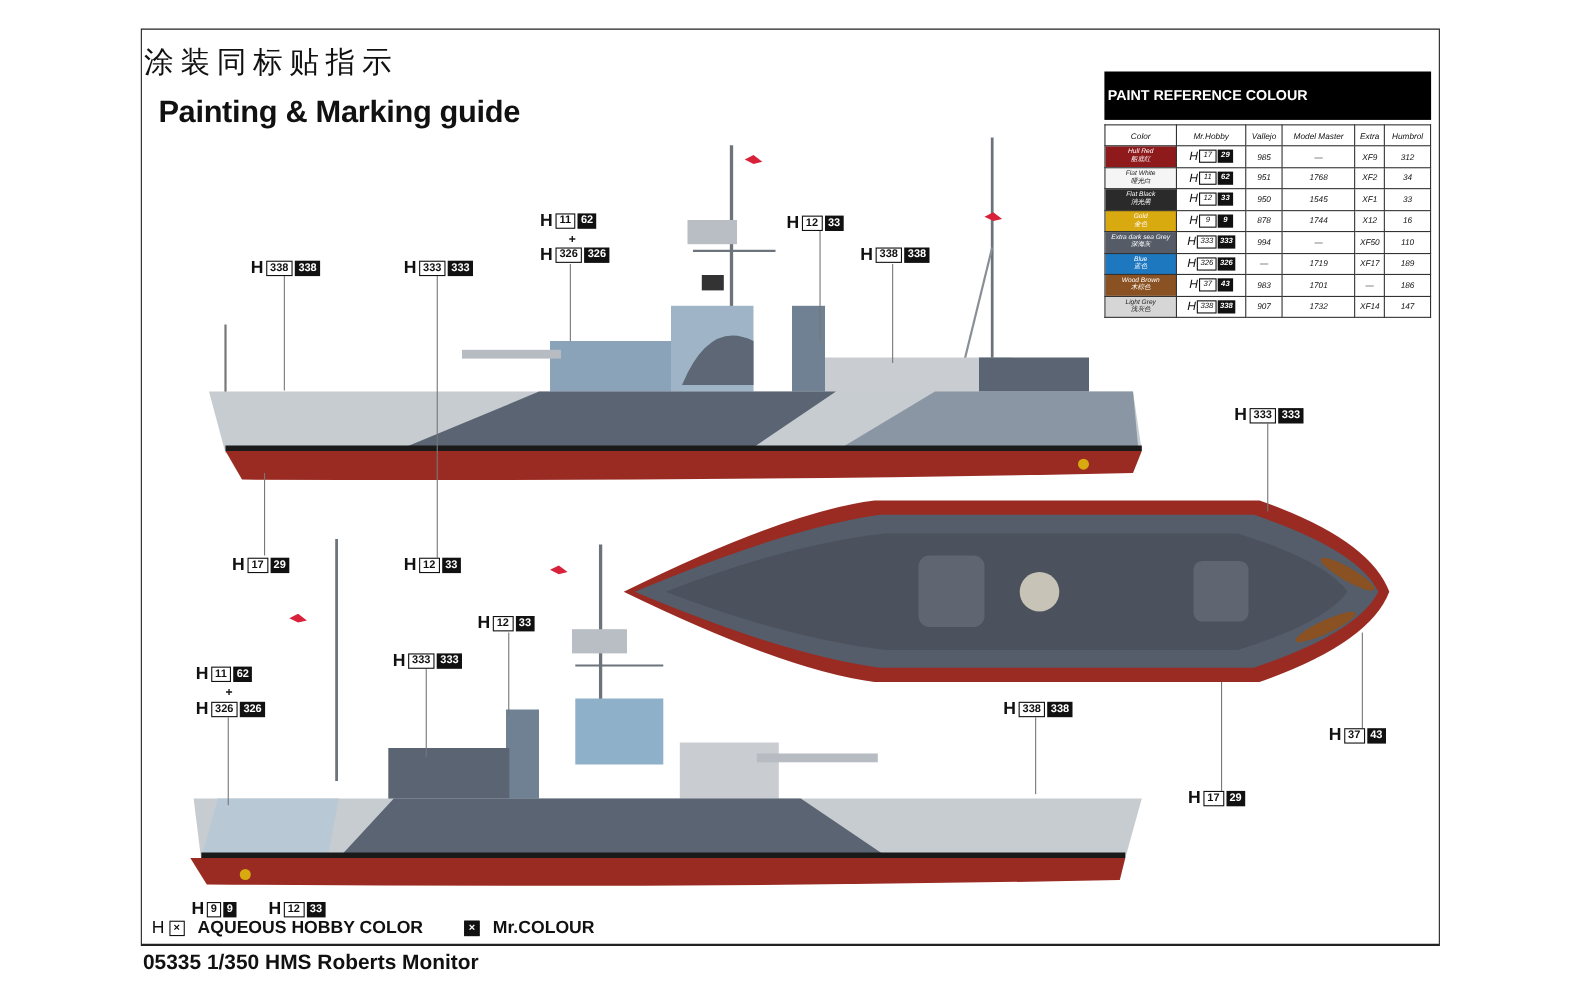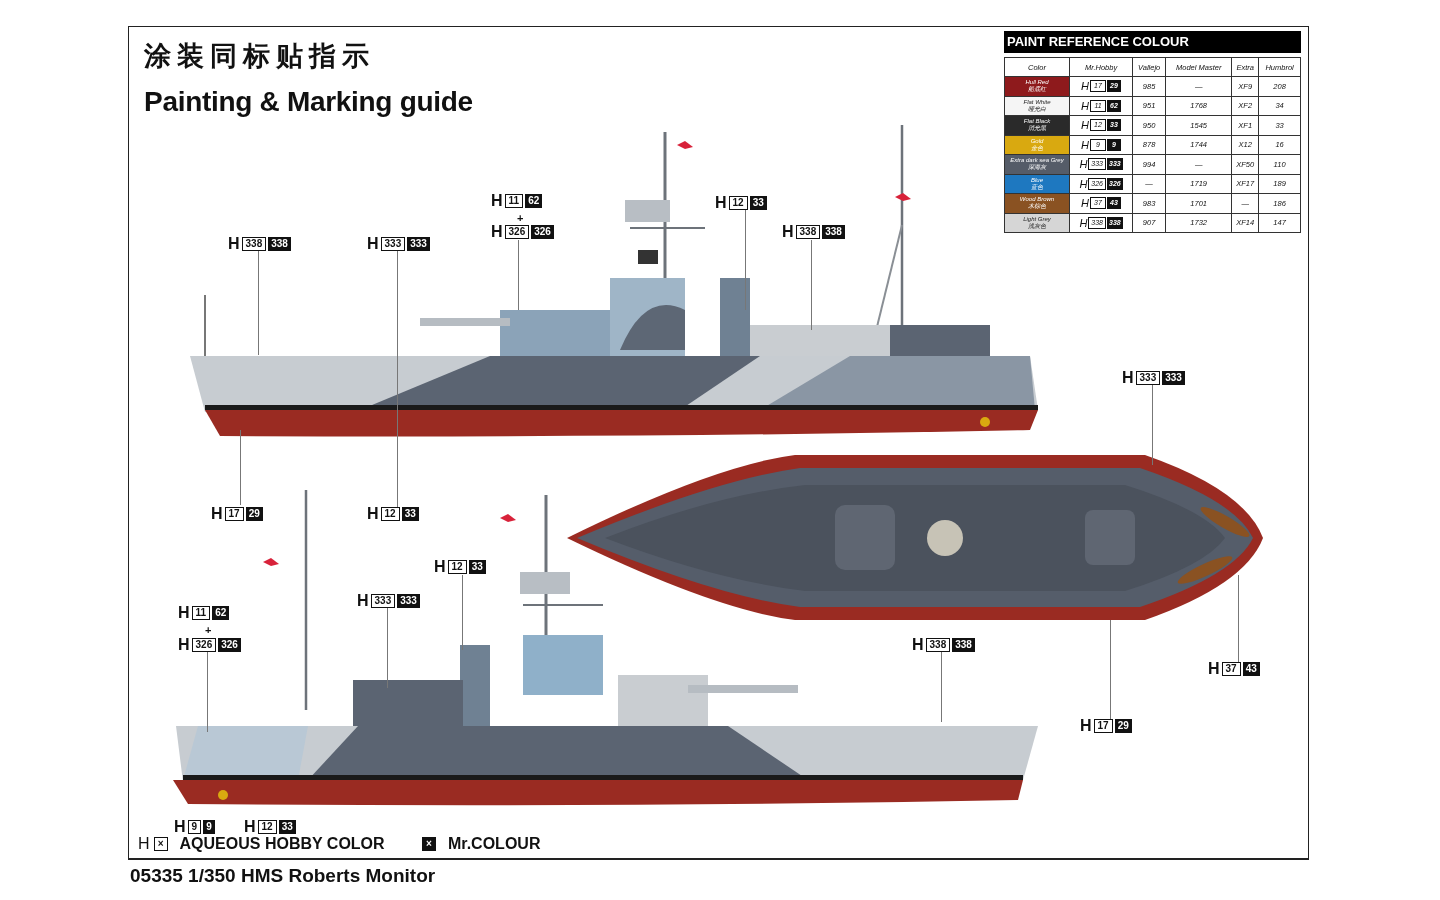--- a/index.html
+++ b/index.html
@@ -1,27 +1,27 @@
 <!DOCTYPE html>
 <html><head>
 <meta charset="utf-8">
 <style>
   html, body { margin:0; padding:0; background:#fff; }
   body { width:1440px; height:900px; position:relative; overflow:hidden; font-family:"Liberation Sans", sans-serif; color:#111; }
   .frame { position:absolute; left:128px; top:26px; width:1181px; height:834px; border:1px solid #222; border-bottom:2px solid #222; box-sizing:border-box; }
-  .title-cn { position:absolute; left:144px; top:38px; font-size:27px; letter-spacing:6px; font-weight:bold; font-family:"DejaVu Sans", sans-serif; }
+  .title-cn { position:absolute; left:131px; top:38px; font-size:27px; letter-spacing:6px; font-weight:normal; font-family:"DejaVu Sans", sans-serif; }
   .title-en { position:absolute; left:144px; top:86px; font-size:28px; font-weight:bold; letter-spacing:-0.3px; }
   .product { position:absolute; left:130px; top:865px; font-size:19px; font-weight:bold; }
   .legend { position:absolute; top:835px; font-size:16px; font-weight:bold; display:flex; align-items:center; gap:4px; }
   .xbox { display:inline-block; width:12px; height:12px; border:1.5px solid #111; position:relative; font-size:10px; line-height:12px; text-align:center; font-weight:bold; }
   .xbox.fill { background:#111; color:#fff; }
 
   
   .paint { position:absolute; left:1004px; top:31px; width:297px; }
-  .paint-head { background:#000; color:#fff; font-weight:bold; font-size:13px; padding:3px 3px; height:16px; line-height:16px; }
+  .paint-head { background:#000; color:#fff; font-weight:bold; font-size:13px; padding:14px 3px; height:16px; line-height:16px;margin-top:34px; }
   table.pt { border-collapse:collapse; width:297px; margin-top:4px; font-size:7.5px; }
   table.pt td, table.pt th { border:1px solid #333; text-align:center; height:18.5px; padding:0; font-weight:normal;font-style:italic; }
   table.pt th { height:18px; font-size:7.5px; line-height:7px; }
   .sw { color:#fff; font-size:6px; line-height:7px; width:64px; }
   .hcode { display:inline-flex; align-items:center; font-size:11px; gap:1px; }
   .hcode .a { border:1px solid #111; background:#fff; color:#111; font-size:7px; padding:0 2px; height:10px; line-height:10px; min-width:10px; }
   .hcode .b { background:#111; color:#fff; font-size:7px; padding:0 2px; height:12px; line-height:12px; min-width:10px; font-weight:bold; }
 
   
   .callout { position:absolute; display:flex; align-items:center; gap:2px; font-size:16px; font-weight:bold; }
@@ -56,21 +56,21 @@
     <tbody id="pt-body">
         <tr>
     <td class="sw" style="background:#8e1a1c;color:#fff">
       <div>Hull Red</div>
       <div>船底红</div>
     </td>
     <td><span class="hcode">H<span class="a">17</span><span class="b">29</span></span></td>
     <td>985</td>
     <td>—</td>
     <td>XF9</td>
-    <td>208</td>
+    <td>312</td>
         </tr>
         <tr>
     <td class="sw" style="background:#f5f5f5;color:#222">
       <div>Flat White</div>
       <div>哑光白</div>
     </td>
     <td><span class="hcode">H<span class="a">11</span><span class="b">62</span></span></td>
     <td>951</td>
     <td>1768</td>
     <td>XF2</td>

